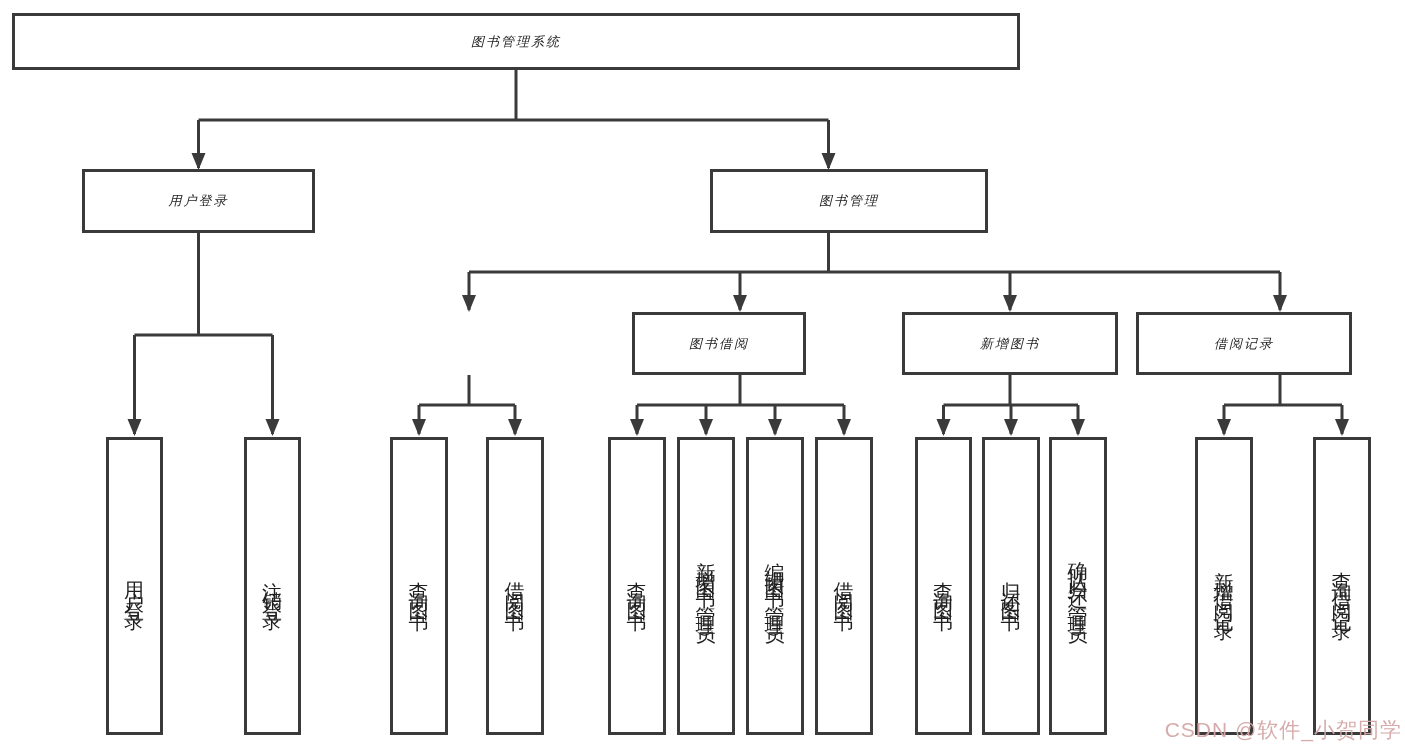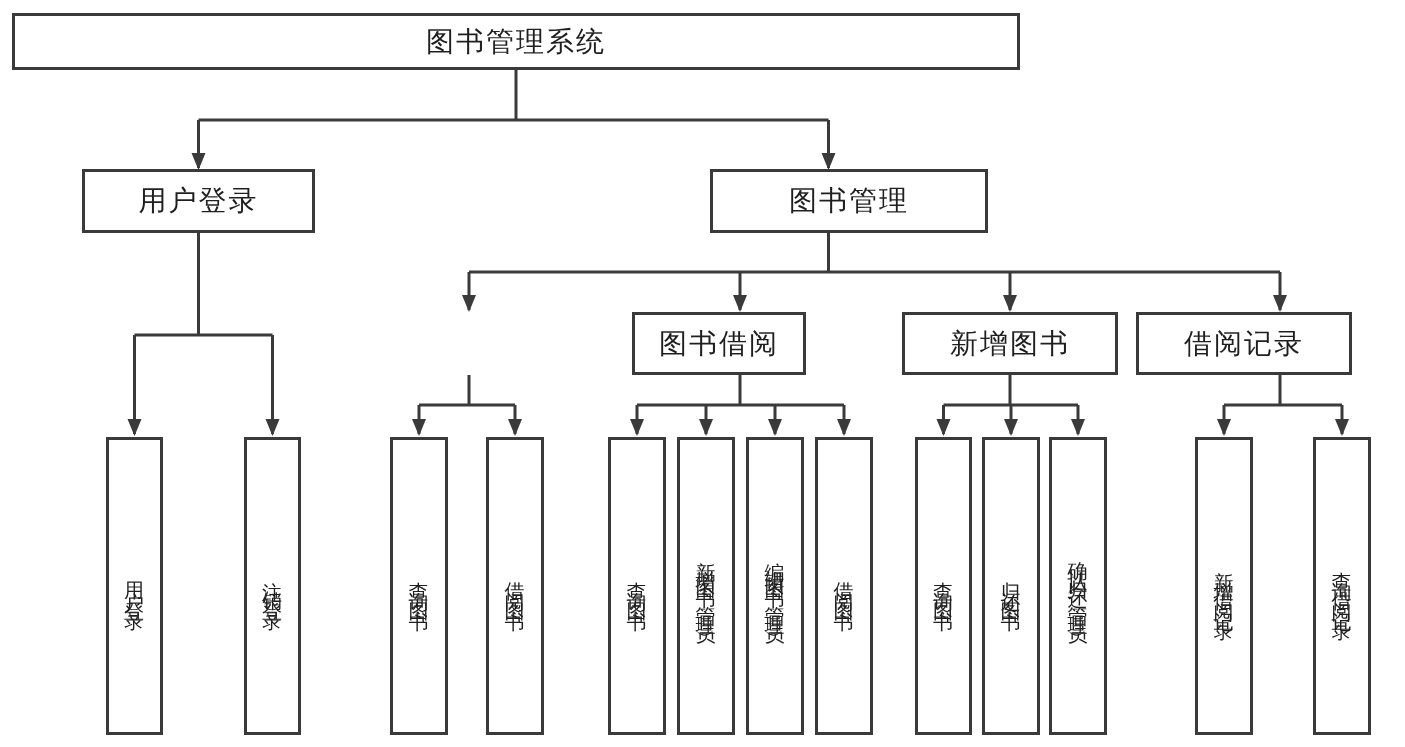--- a/index.html
+++ b/index.html
@@ -28,23 +28,24 @@
     box-sizing: border-box;
     background: #ffffff;
     border: 3px solid #3a3a3a;
     display: flex;
     align-items: center;
     justify-content: center;
     color: #1f1f1f;
     z-index: 2;
   }
   .hbox {
-    font-size: 28px;
+    font-size: 13px;
     letter-spacing: 2px;
     white-space: nowrap;
+    font-style: italic;
   }
   .vbox {
     writing-mode: vertical-rl;
     text-orientation: mixed;
     font-size: 20px;
     letter-spacing: 10px;
     line-height: 1;
   }
   .vbox.long {
     letter-spacing: 9px;
@@ -126,13 +127,14 @@
   <div class="node vbox long" style="left:746px; top:437px; width:58px; height:298px;">编辑图书（管理员）</div>
   <div class="node vbox" style="left:815px; top:437px; width:58px; height:298px;">借阅图书</div>
 
   <div class="node vbox" style="left:915px; top:437px; width:57px; height:298px;">查询图书</div>
   <div class="node vbox" style="left:982px; top:437px; width:58px; height:298px;">归还图书</div>
   <div class="node vbox long" style="left:1049px; top:437px; width:58px; height:298px;">确认归还（管理员）</div>
 
   <div class="node vbox" style="left:1195px; top:437px; width:58px; height:298px;">新增借阅记录</div>
   <div class="node vbox" style="left:1313px; top:437px; width:58px; height:298px;">查询借阅记录</div>
 
+  <div id="watermark">CSDN @软件_小贺同学</div>
 </div>
 
 </body></html>

